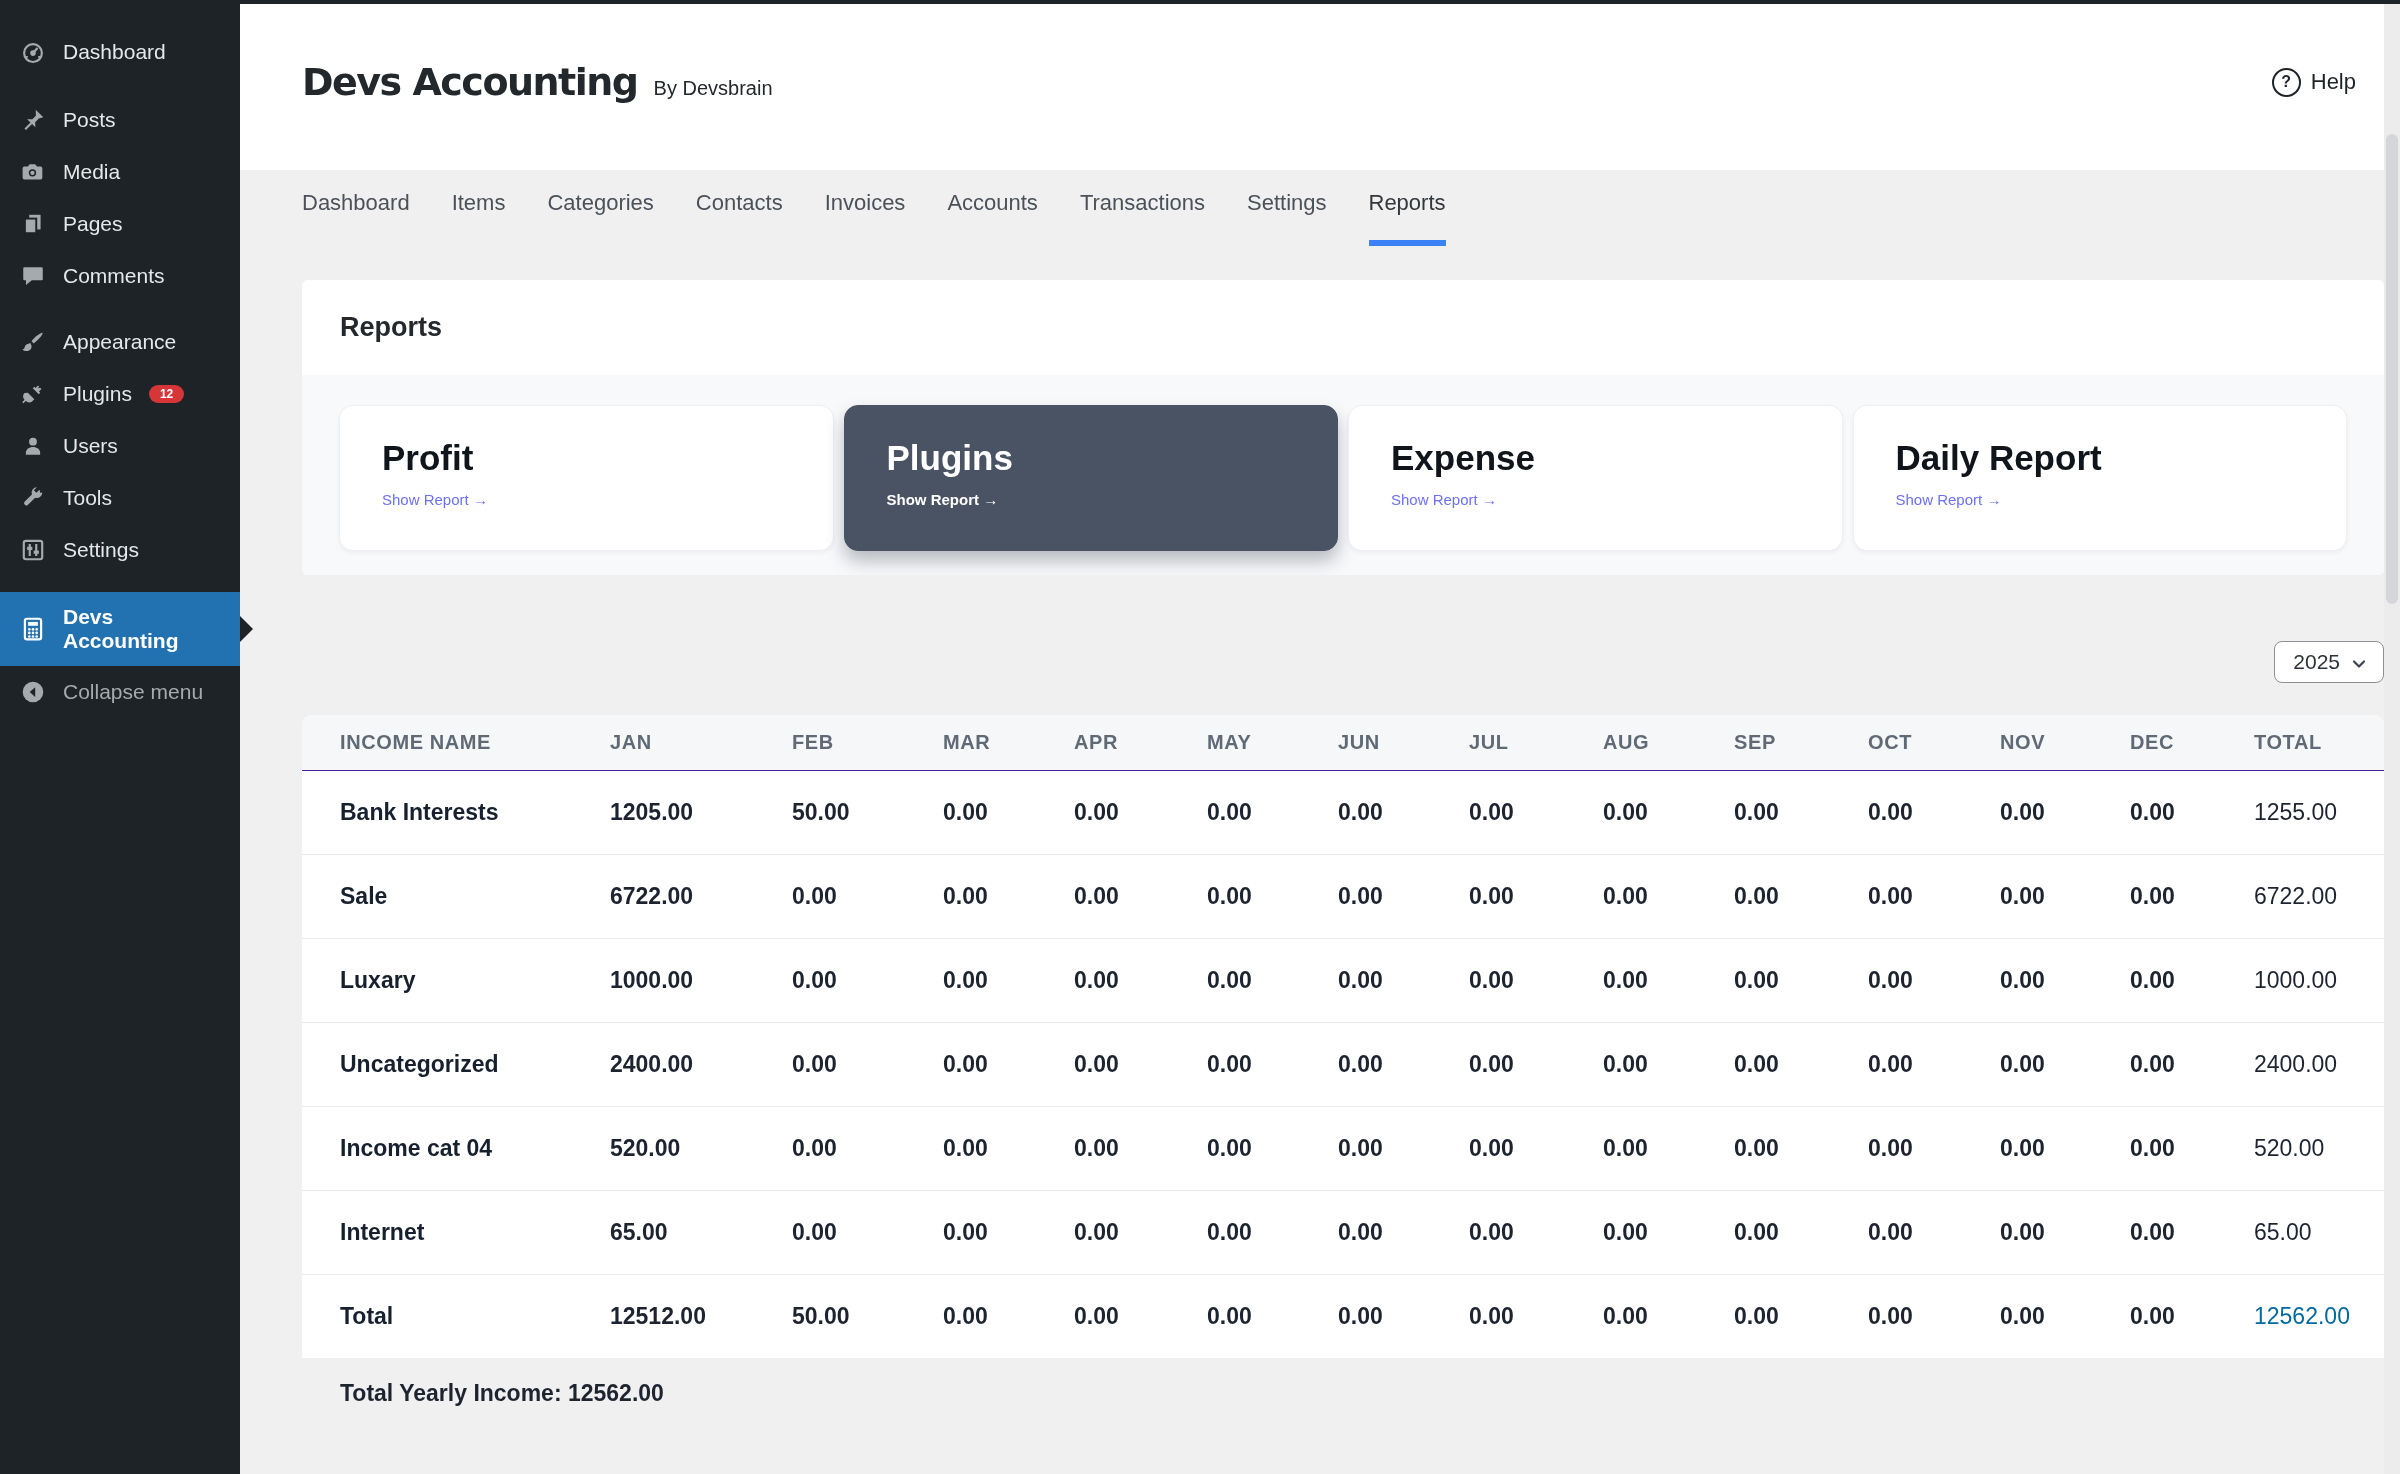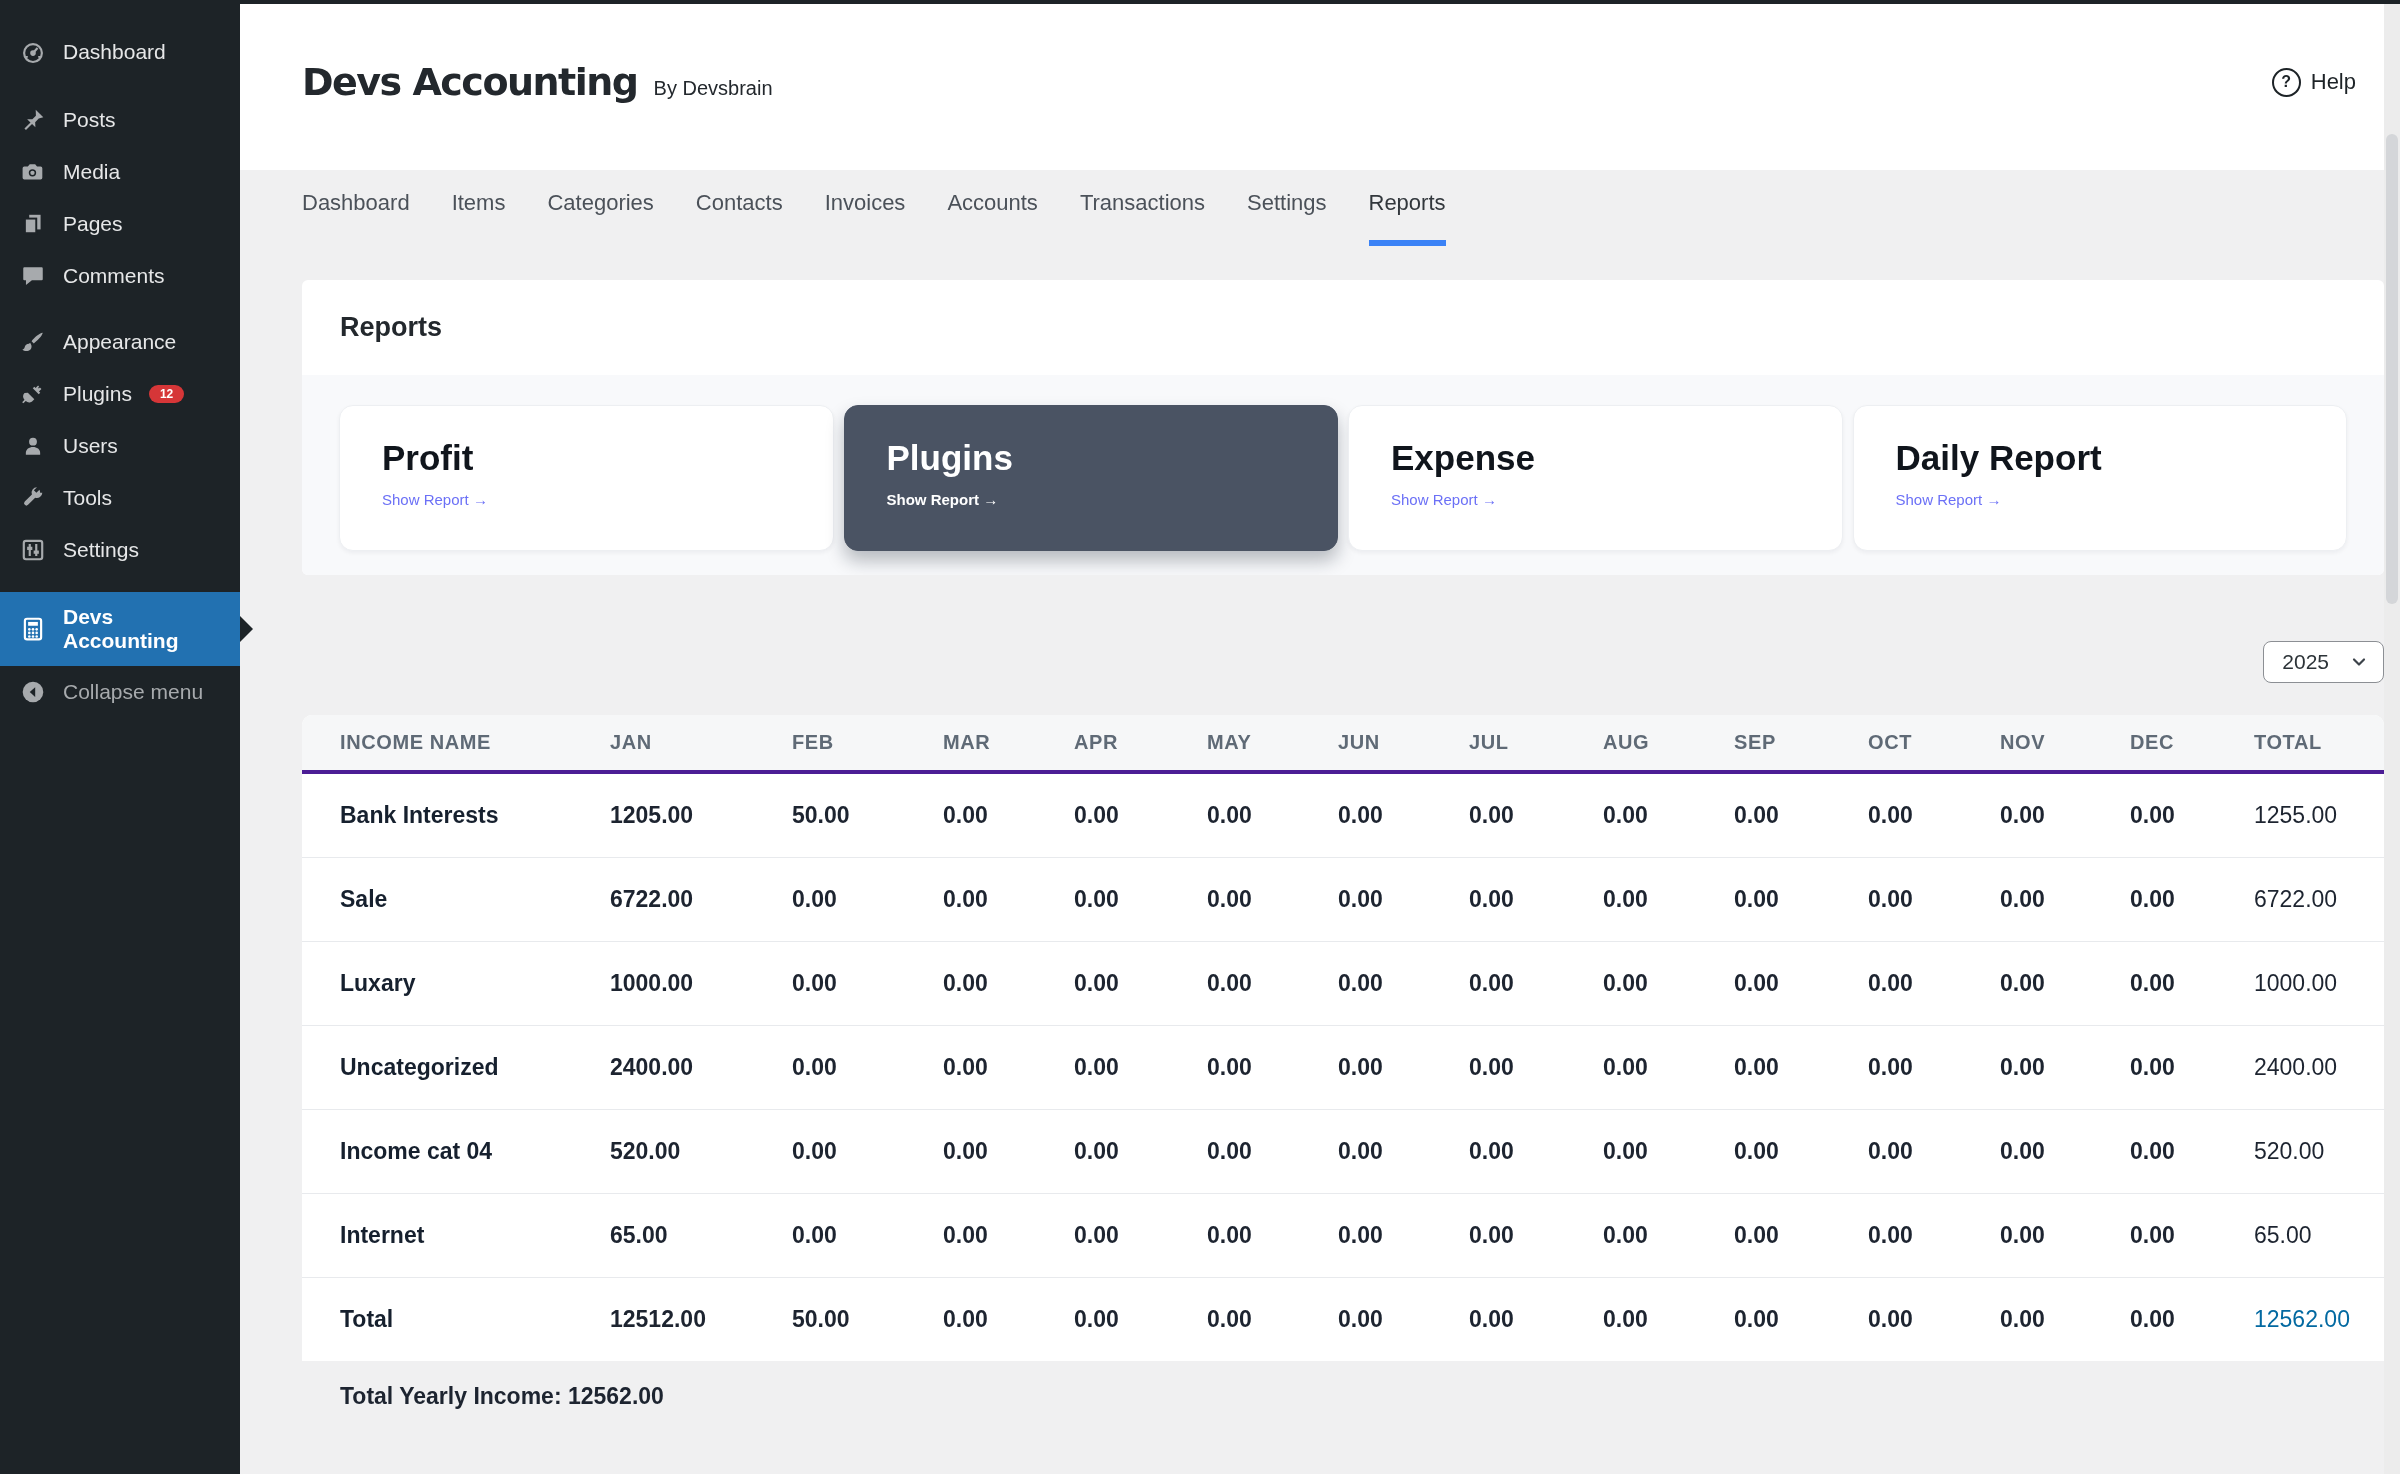--- a/index.html
+++ b/index.html
@@ -39,28 +39,28 @@
   .cards{display:flex;gap:10px;padding:30px 37px 24px;background:#f8f9fb}
   .card{flex:1;height:146px;background:#fff;border:1px solid #edeff2;border-radius:14px;
         box-shadow:0 2px 4px rgba(16,24,40,.05);padding:34px 42px;box-sizing:border-box;cursor:pointer}
   .card h3{margin:0 0 16px;font-size:35px;font-weight:600;color:#10151c;line-height:1}
   .card .show-link{font-size:15px;color:#6b70f6;text-decoration:none;font-weight:500;cursor:pointer}
   .card.active{background:#4a5363;border-color:#4a5363;box-shadow:0 10px 18px rgba(16,24,40,.28)}
   .card.active h3{color:#fff}
   .card.active .show-link{color:#fff;font-weight:600}
 
   .year-row{display:flex;justify-content:flex-end;margin:66px 0 0 62px}
-  .year-select{display:flex;align-items:center;gap:20px;background:#fff;border:1px solid #8c8f94;border-radius:8px;
+  .year-select{display:flex;align-items:flex-end;gap:9px;background:#fff;border:1px solid #8c8f94;border-radius:8px;
         padding:8px 14px 8px 18px;font-size:21px;color:#2c3338;cursor:pointer}
   .year-select svg{width:20px;height:20px}
 
   .table-panel{margin:32px 0 0 62px;background:#fff;border-radius:10px 10px 0 0;overflow:hidden}
   table{width:100%;border-collapse:collapse;table-layout:fixed}
   thead th{background:#f6f7f8;text-align:left;font-size:20px;font-weight:600;color:#5f6a76;
-        letter-spacing:.6px;padding:16px 8px;border-bottom:4px solid #4c1d95;white-space:nowrap}
+        letter-spacing:.6px;padding:16px 8px;border-bottom:1px solid #4c1d95;white-space:nowrap}
   th:first-child,td:first-child{padding-left:38px}
   tbody td{padding:28px 8px;font-size:23px;font-weight:600;color:#1d2430;border-bottom:1px solid #e8eaed;white-space:nowrap}
   tbody tr:last-child td{border-bottom:none}
   td.name{font-weight:700;color:#16202e}
   td.total{font-weight:400}
   tr.total-row td.total{color:#0369a1;font-weight:500}
   .table-footer{background:#f0f0f1;padding:22px 38px 24px;font-size:23px;font-weight:700;color:#1d2430}
 
   .scrollbar{position:absolute;right:0;top:4px;bottom:0;width:16px;background:#ececec;z-index:50}
   .scroll-thumb{position:absolute;top:130px;left:2px;width:12px;height:470px;border-radius:6px;background:#d4d6d9}

